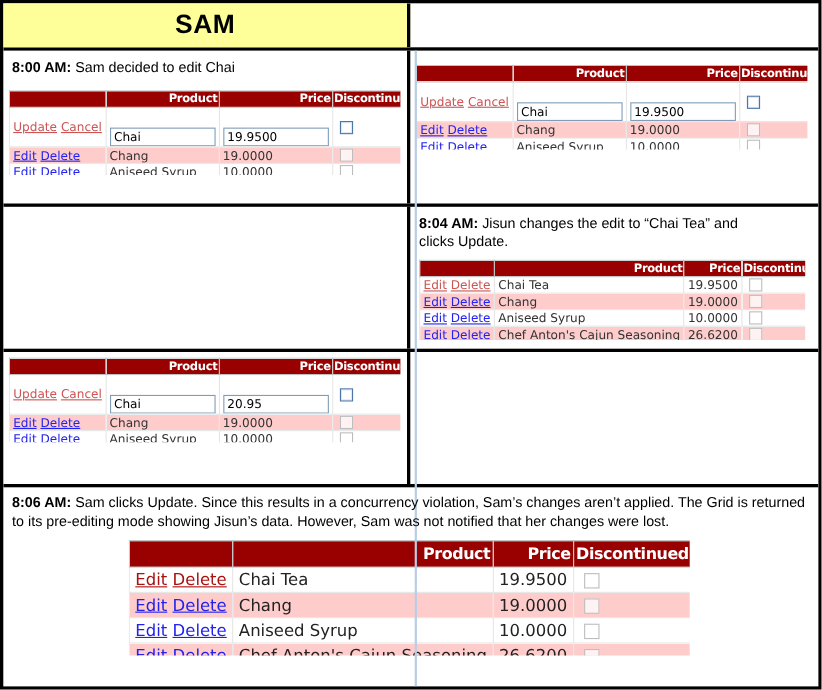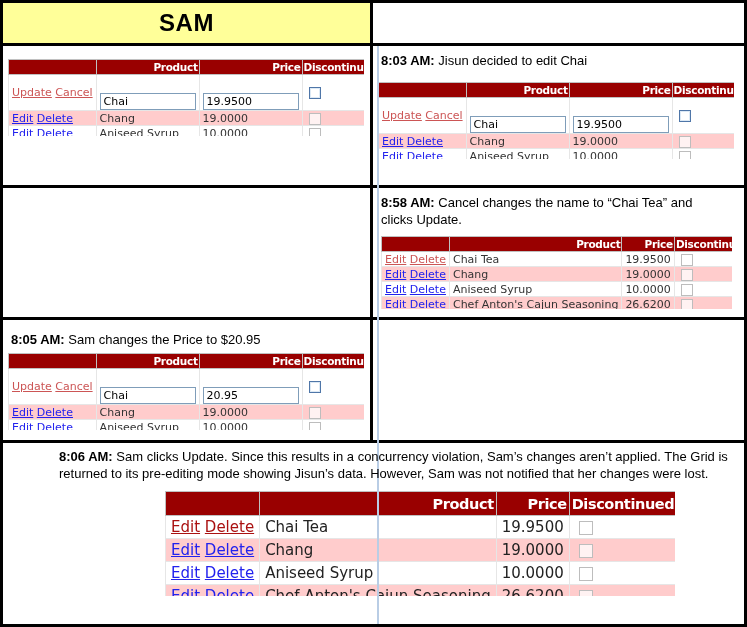--- a/index.html
+++ b/index.html
@@ -18,21 +18,21 @@
   .actor.left { width:370px; border-right:3px solid #000; }
   .actor.right { flex:1; }
   
   .row { display:flex; border-bottom:3px solid #000; }
   .cell { position:relative; overflow:hidden; }
   .cell.left { width:370px; border-right:3px solid #000; }
   .cell.right { flex:1; }
   .r1 { height:142px; }
   .r2 { height:132px; }
   .r3 { height:123px; }
-  .bottomrow { position:relative; height:169px; overflow:hidden;margin-left:48px; }
+  .bottomrow { position:relative; height:169px; overflow:hidden; }
   
   .caption { font-size:13px; line-height:17px; padding:6px 8px 0 8px; position:relative; z-index:4; }
   .caption b { font-weight:bold; }
   .cap-narrow { max-width:336px; }
   .cap-r3 { padding-top:11px; }
   .cap-bottom { padding-top:5px; padding-right:6px; }
   
   .blueline { position:absolute; left:374px; top:43px; width:2px; height:578px; background:#b9cde5; z-index:3; }
   
   .gridwrap { overflow:hidden; position:relative; }
@@ -75,20 +75,21 @@
 <div class="frame">
 
   <div class="blueline"></div>
 
   <div class="actors">
     <div class="actor left">SAM</div>
   </div>
 
   <div class="row r1">
     <div class="cell left">
+      <div class="caption"><b>8:00 AM:</b><span> Sam decided to edit Chai</span></div>
       <div class="gridwrap gw-a">
         <table class="g">
           <colgroup>
               <col style="width:76px">
               <col style="width:106px">
               <col style="width:104px">
               <col style="width:68px">
             </colgroup>
           <tbody>
               <tr>
@@ -119,21 +120,20 @@
             <td class="actions"><a class="lb">Edit</a> <a class="lb">Delete</a></td>
             <td class="wrapcell">Chef Anton's Cajun Seasoning</td>
             <td>26.6200</td>
             <td><span class="cb"></span></td>
           </tr>
         </tbody>
           </table>
       </div>
     </div>
     <div class="cell right">
-      <div class="caption"><b>8:03 AM:</b><span> Jisun decided to edit Chai</span></div>
       <div class="gridwrap gw-a">
         <table class="g">
           <colgroup>
               <col style="width:76px">
               <col style="width:106px">
               <col style="width:104px">
               <col style="width:68px">
             </colgroup>
           <tbody>
               <tr>
@@ -168,21 +168,21 @@
           </tr>
         </tbody>
           </table>
       </div>
     </div>
   </div>
 
   <div class="row r2">
     <div class="cell left"></div>
     <div class="cell right">
-      <div class="caption cap-narrow"><b>8:58 AM:</b><span> Cancel changes the name to “Chai Tea” and clicks Update.</span></div>
+      <div class="caption cap-narrow"><b>8:04 AM:</b><span> Jisun changes the edit to “Chai Tea” and clicks Update.</span></div>
       <div class="gridwrap gw-b">
         <table class="g">
           <colgroup>
               <col style="width:58px">
               <col style="width:168px">
               <col style="width:53px">
               <col style="width:72px">
             </colgroup>
           <tbody>
               <tr>
@@ -216,21 +216,20 @@
             <td><span class="cb"></span></td>
           </tr>
         </tbody>
           </table>
       </div>
     </div>
   </div>
 
   <div class="row r3">
     <div class="cell left">
-      <div class="caption cap-r3"><b>8:05 AM:</b><span> Sam changes the Price to $20.95</span></div>
       <div class="gridwrap gw-a" style="margin-top:5px;">
         <table class="g">
           <colgroup>
               <col style="width:76px">
               <col style="width:106px">
               <col style="width:104px">
               <col style="width:68px">
             </colgroup>
           <tbody>
               <tr>

